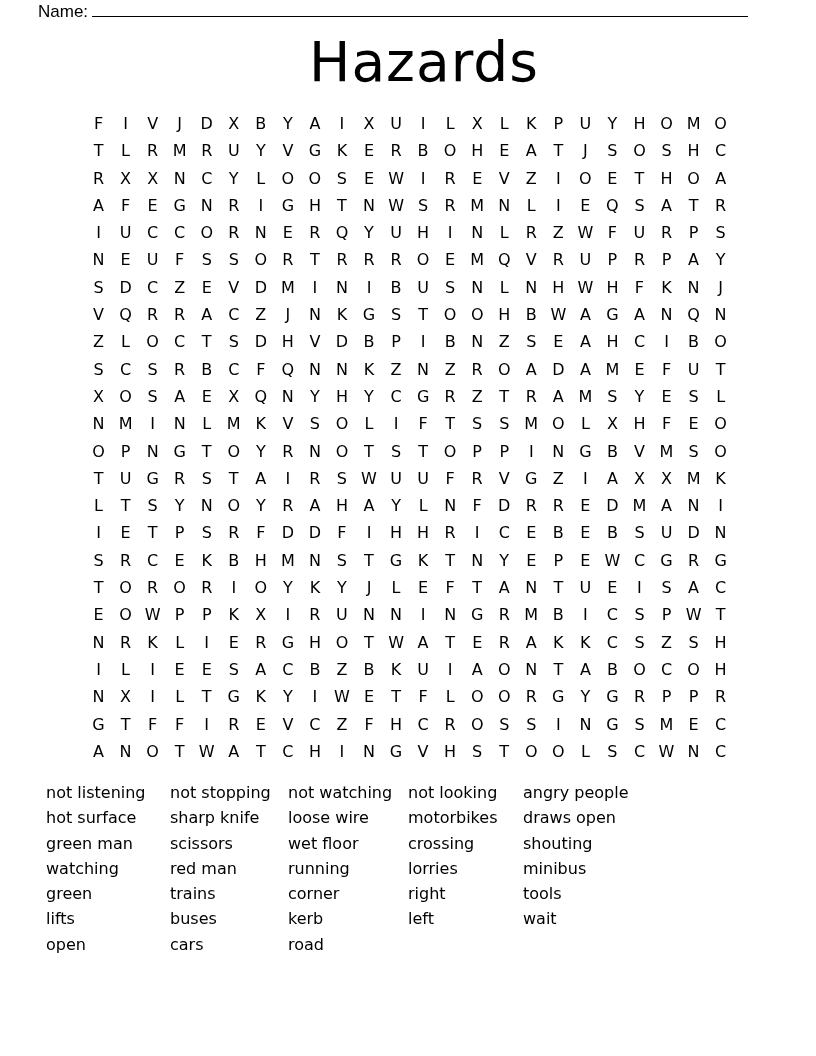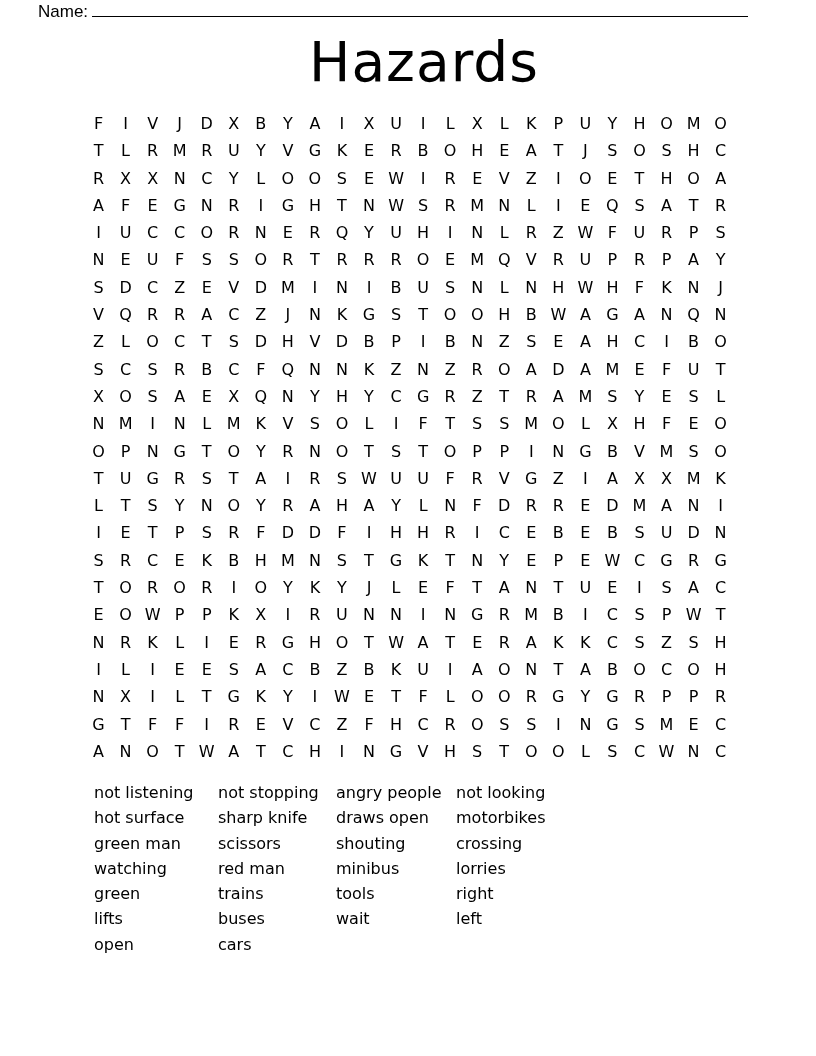--- a/index.html
+++ b/index.html
@@ -80,21 +80,20 @@
     position: absolute;
     left: 46px;
     top: 780px;
     width: 730px;
     display: grid;
     grid-template-columns: 124px 118px 120px 115px 118px 120px;
   }
   .word-col {
     display: flex;
     flex-direction: column;
-    margin-left: 48px;
   }
   .word-item {
     font-family: "DejaVu Sans", sans-serif;
     font-size: 16px;
     line-height: 25.3px;
     height: 25.3px;
     white-space: nowrap;
   }
 </style>
 </head>
@@ -747,28 +746,37 @@
     <div class="word-col">
       <div class="word-item">not stopping</div>
       <div class="word-item">sharp knife</div>
       <div class="word-item">scissors</div>
       <div class="word-item">red man</div>
       <div class="word-item">trains</div>
       <div class="word-item">buses</div>
       <div class="word-item">cars</div>
     </div>
     <div class="word-col">
-      <div class="word-item">angry people</div>
-      <div class="word-item">draws open</div>
-      <div class="word-item">shouting</div>
-      <div class="word-item">minibus</div>
-      <div class="word-item">tools</div>
-      <div class="word-item">wait</div>
+      <div class="word-item">not watching</div>
+      <div class="word-item">loose wire</div>
+      <div class="word-item">wet floor</div>
+      <div class="word-item">running</div>
+      <div class="word-item">corner</div>
+      <div class="word-item">kerb</div>
+      <div class="word-item">road</div>
     </div>
     <div class="word-col">
       <div class="word-item">not looking</div>
       <div class="word-item">motorbikes</div>
       <div class="word-item">crossing</div>
       <div class="word-item">lorries</div>
       <div class="word-item">right</div>
       <div class="word-item">left</div>
     </div>
+    <div class="word-col">
+      <div class="word-item">angry people</div>
+      <div class="word-item">draws open</div>
+      <div class="word-item">shouting</div>
+      <div class="word-item">minibus</div>
+      <div class="word-item">tools</div>
+      <div class="word-item">wait</div>
+    </div>
   </div>
 
 </body></html>

